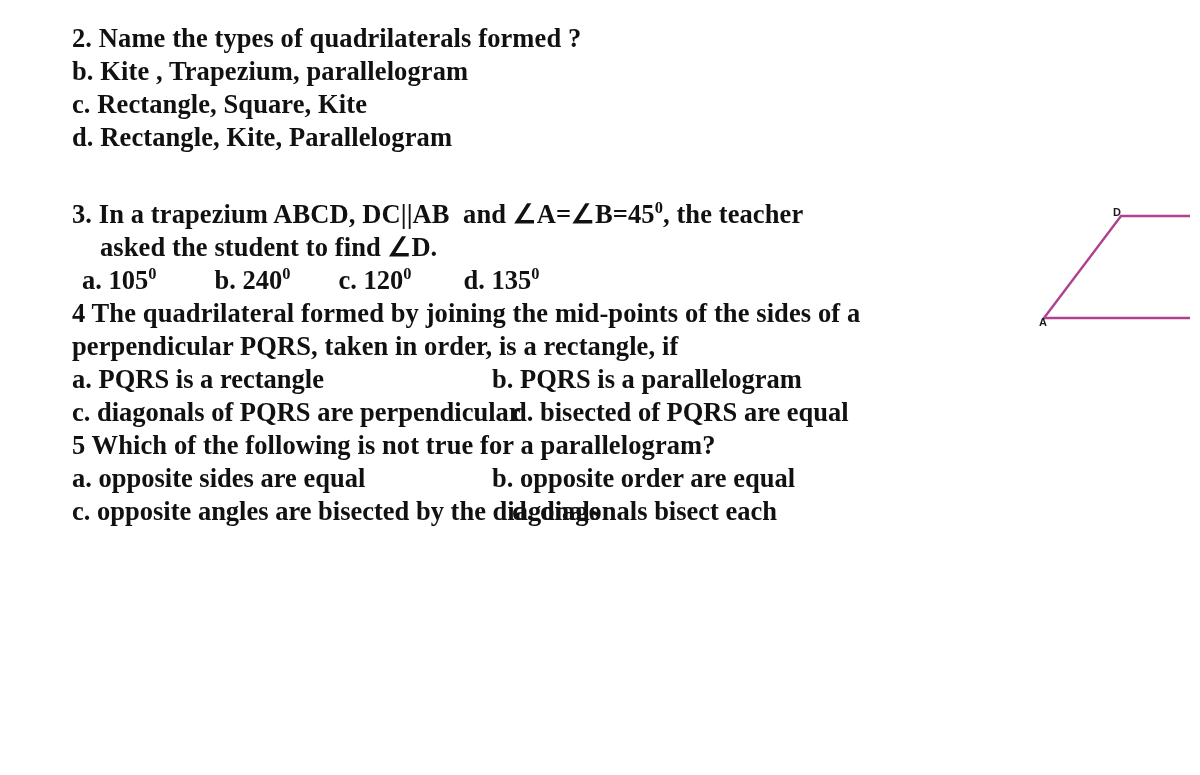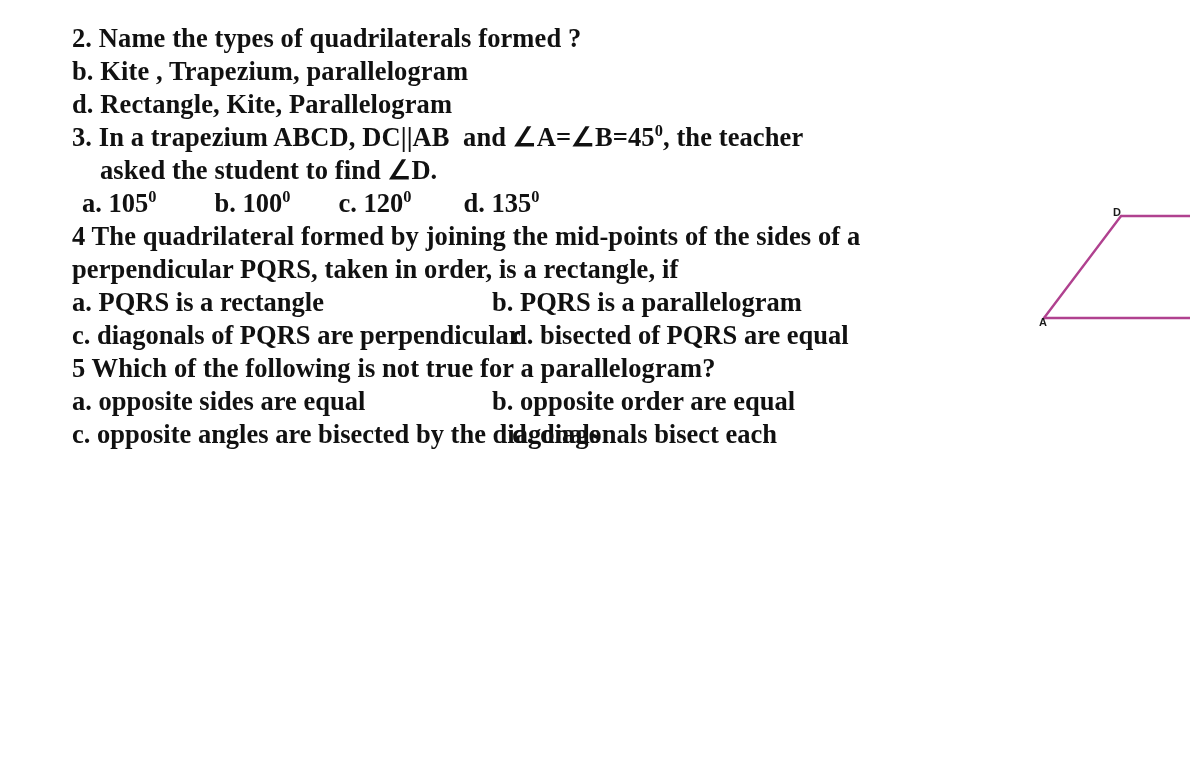--- a/index.html
+++ b/index.html
@@ -33,20 +33,21 @@
     font-size: 26.5px;
     line-height: 33px;
     letter-spacing: 0.1px;
     white-space: pre;
   }
   .line.indent {
     padding-left: 28px;
   }
   .q3-line {
     position: relative;
+    margin-top: 44px;
   }
   .opts-row {
     font-weight: bold;
     font-size: 26.5px;
     line-height: 33px;
     white-space: pre;
     padding-left: 10px;
   }
   .opts-row .spacer-a { display: inline-block; width: 58px; }
   .opts-row .spacer-b { display: inline-block; width: 48px; }
@@ -87,27 +88,28 @@
 </style>
 </head>
 <body>
 
 <div class="page">
 
   <div class="content">
 
     <div class="line">2. Name the types of quadrilaterals formed ?</div>
     <div class="line">b. Kite , Trapezium, parallelogram</div>
+    <div class="line">c. Rectangle, Square, Kite</div>
     <div class="line">d. Rectangle, Kite, Parallelogram</div>
 
     <div class="line q3-line"><span>3. In a trapezium ABCD, DC||AB  and ∠A=∠B=45</span><sup>0</sup><span>, the teacher</span></div>
 
     <div class="line indent">asked the student to find ∠D.</div>
 
-    <div class="opts-row"><span>a. 105</span><sup>0</sup><span class="spacer-a"></span><span>b. 100</span><sup>0</sup><span class="spacer-b"></span><span>c. 120</span><sup>0</sup><span class="spacer-c"></span><span>d. 135</span><sup>0</sup></div>
+    <div class="opts-row"><span>a. 105</span><sup>0</sup><span class="spacer-a"></span><span>b. 240</span><sup>0</sup><span class="spacer-b"></span><span>c. 120</span><sup>0</sup><span class="spacer-c"></span><span>d. 135</span><sup>0</sup></div>
 
     <div class="line">4 The quadrilateral formed by joining the mid-points of the sides of a</div>
     <div class="line">perpendicular PQRS, taken in order, is a rectangle, if</div>
 
     <div class="two-col">
       <div class="col-a">a. PQRS is a rectangle</div>
       <div class="col-b">b. PQRS is a parallelogram</div>
     </div>
 
     <div class="two-col wide">

